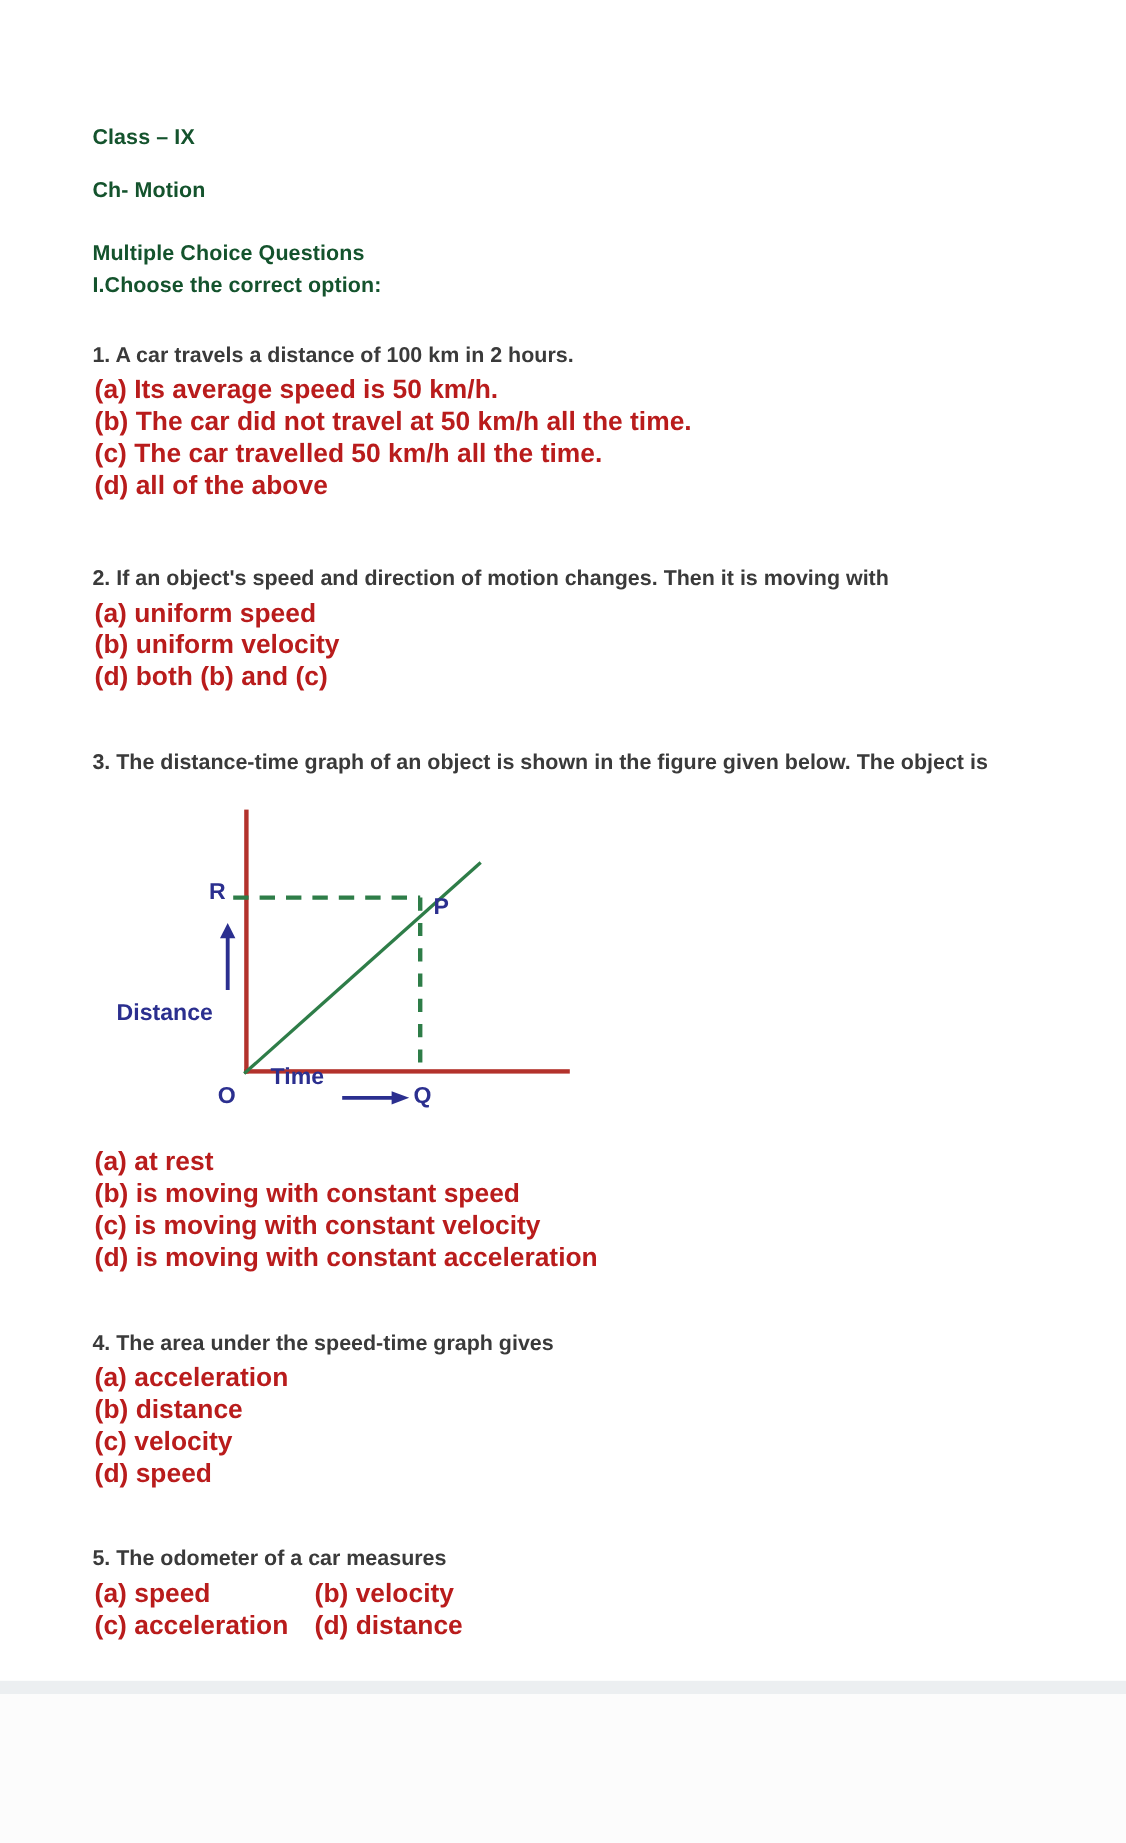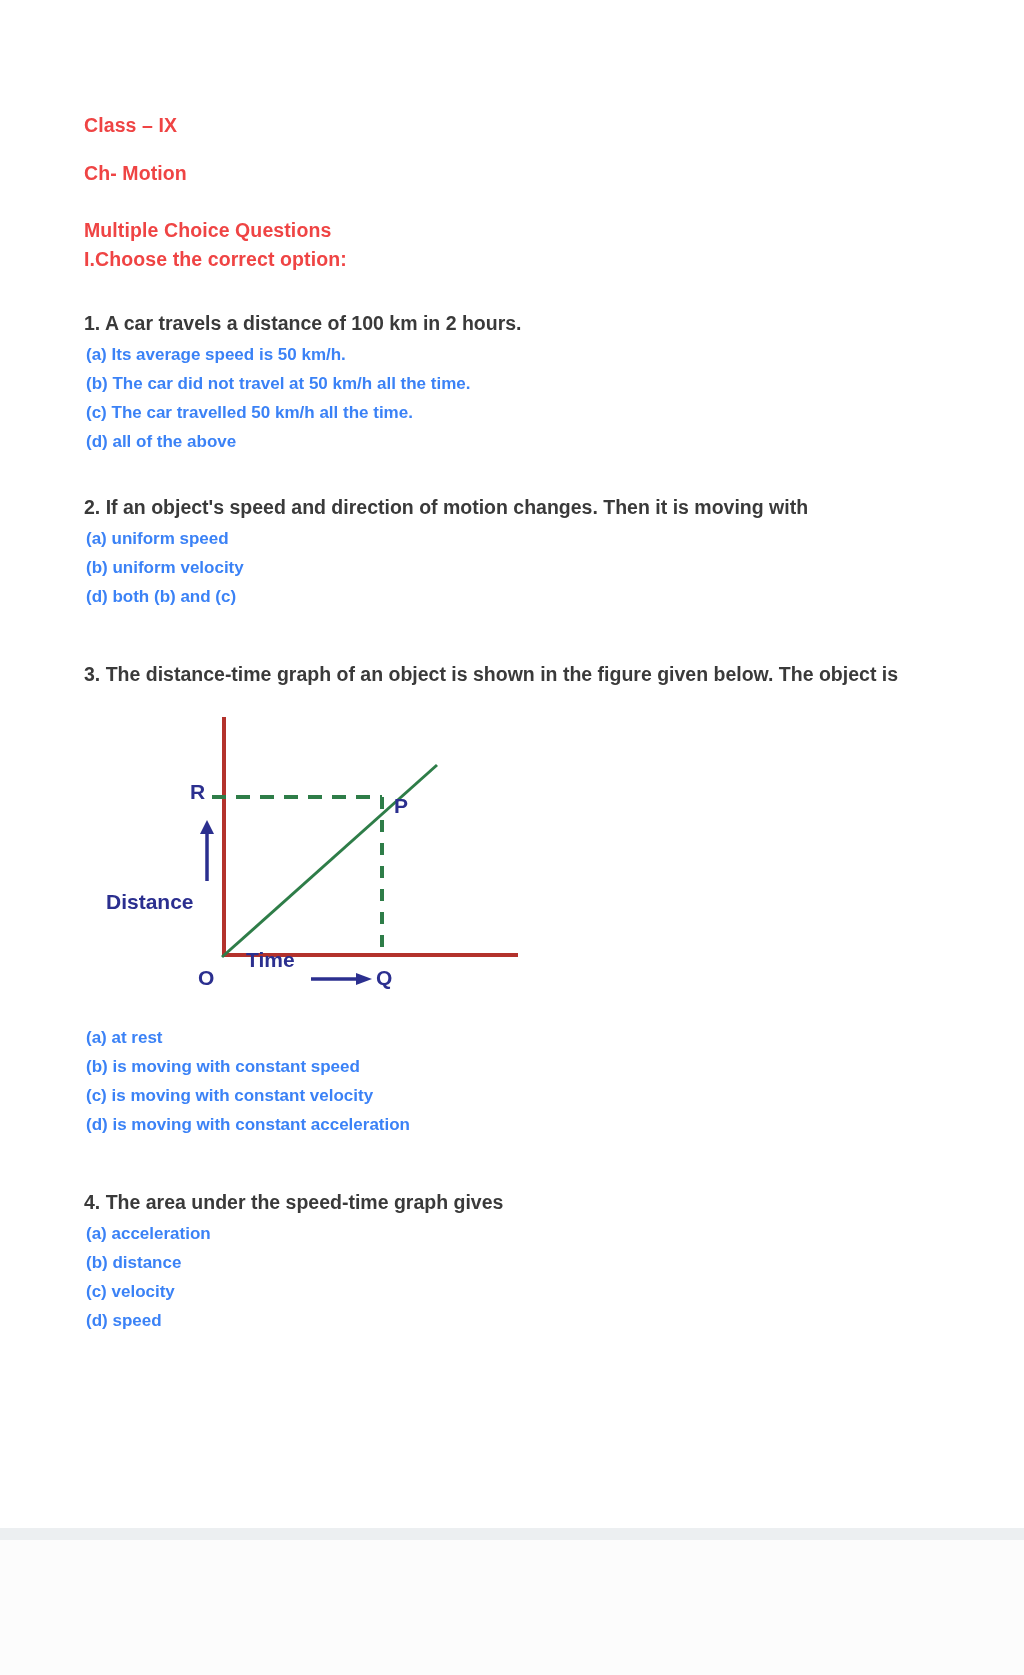--- a/index.html
+++ b/index.html
@@ -34,43 +34,43 @@
   }
 
   .content {
     position: absolute;
     left: 84px;
     top: 112px;
     width: 860px;
   }
 
   .doc-line {
-    color: #ef4444;
+    color: #14532d;
     font-weight: bold;
     font-size: 19.5px;
     line-height: 26px;
     letter-spacing: 0.1px;
     white-space: pre-wrap;
   }
 
   .heading-block .doc-line { margin-bottom: 22px; }
   .heading-block .tight { margin-bottom: 3px; margin-top: 31px; }
 
   .q-block { margin-top: 38px; }
   .q-stem {
     color: #3a3a3a;
     font-weight: bold;
     font-size: 19.5px;
     line-height: 26px;
     margin-bottom: 4px;
   }
   .opt {
-    color: #3b82f6;
-    font-weight: bold;
-    font-size: 17px;
+    color: #b91c1c;
+    font-weight: bold;
+    font-size: 24px;
     line-height: 29px;
     padding-left: 2px;
   }
 
   .opt-grid {
     display: grid;
     grid-template-columns: 200px auto;
     row-gap: 0px;
   }
 
@@ -166,21 +166,21 @@
       </div>
 
       <div class="q-block" style="">
         <div class="q-stem">1. A car travels a distance of 100 km in 2 hours.</div>
         <div class="opt">(a) Its average speed is 50 km/h.</div>
         <div class="opt">(b) The car did not travel at 50 km/h all the time.</div>
         <div class="opt">(c) The car travelled 50 km/h all the time.</div>
         <div class="opt">(d) all of the above</div>
       </div>
 
-      <div class="q-block" style="margin-top:38px;">
+      <div class="q-block" style="margin-top:57px;">
         <div class="q-stem">2. If an object's speed and direction of motion changes. Then it is moving with</div>
         <div class="opt">(a) uniform speed</div>
         <div class="opt">(b) uniform velocity</div>
         <div class="opt">(d) both (b) and (c)</div>
       </div>
 
       <div class="q-block" style="margin-top:50px;">
         <div class="q-stem" style="max-width:845px;">3. The distance-time graph of an object is shown in the figure given below. The object is</div>
 
         <div class="figure">
@@ -221,20 +221,29 @@
       </div>
 
       <div class="q-block" style="margin-top:50px;">
         <div class="q-stem">4. The area under the speed-time graph gives</div>
         <div class="opt">(a) acceleration</div>
         <div class="opt">(b) distance</div>
         <div class="opt">(c) velocity</div>
         <div class="opt">(d) speed</div>
       </div>
 
+      <div class="q-block" style="margin-top:50px;">
+        <div class="q-stem">5. The odometer of a car measures</div>
+        <div class="opt-grid">
+          <div class="opt">(a) speed</div>
+          <div class="opt">(b) velocity</div>
+          <div class="opt">(c) acceleration</div>
+          <div class="opt">(d) distance</div>
+        </div>
+      </div>
 
     </div>
   </div>
 
   <div class="footer-strip"></div>
   <div class="footer-area">
     
   </div>
 </div>
 

